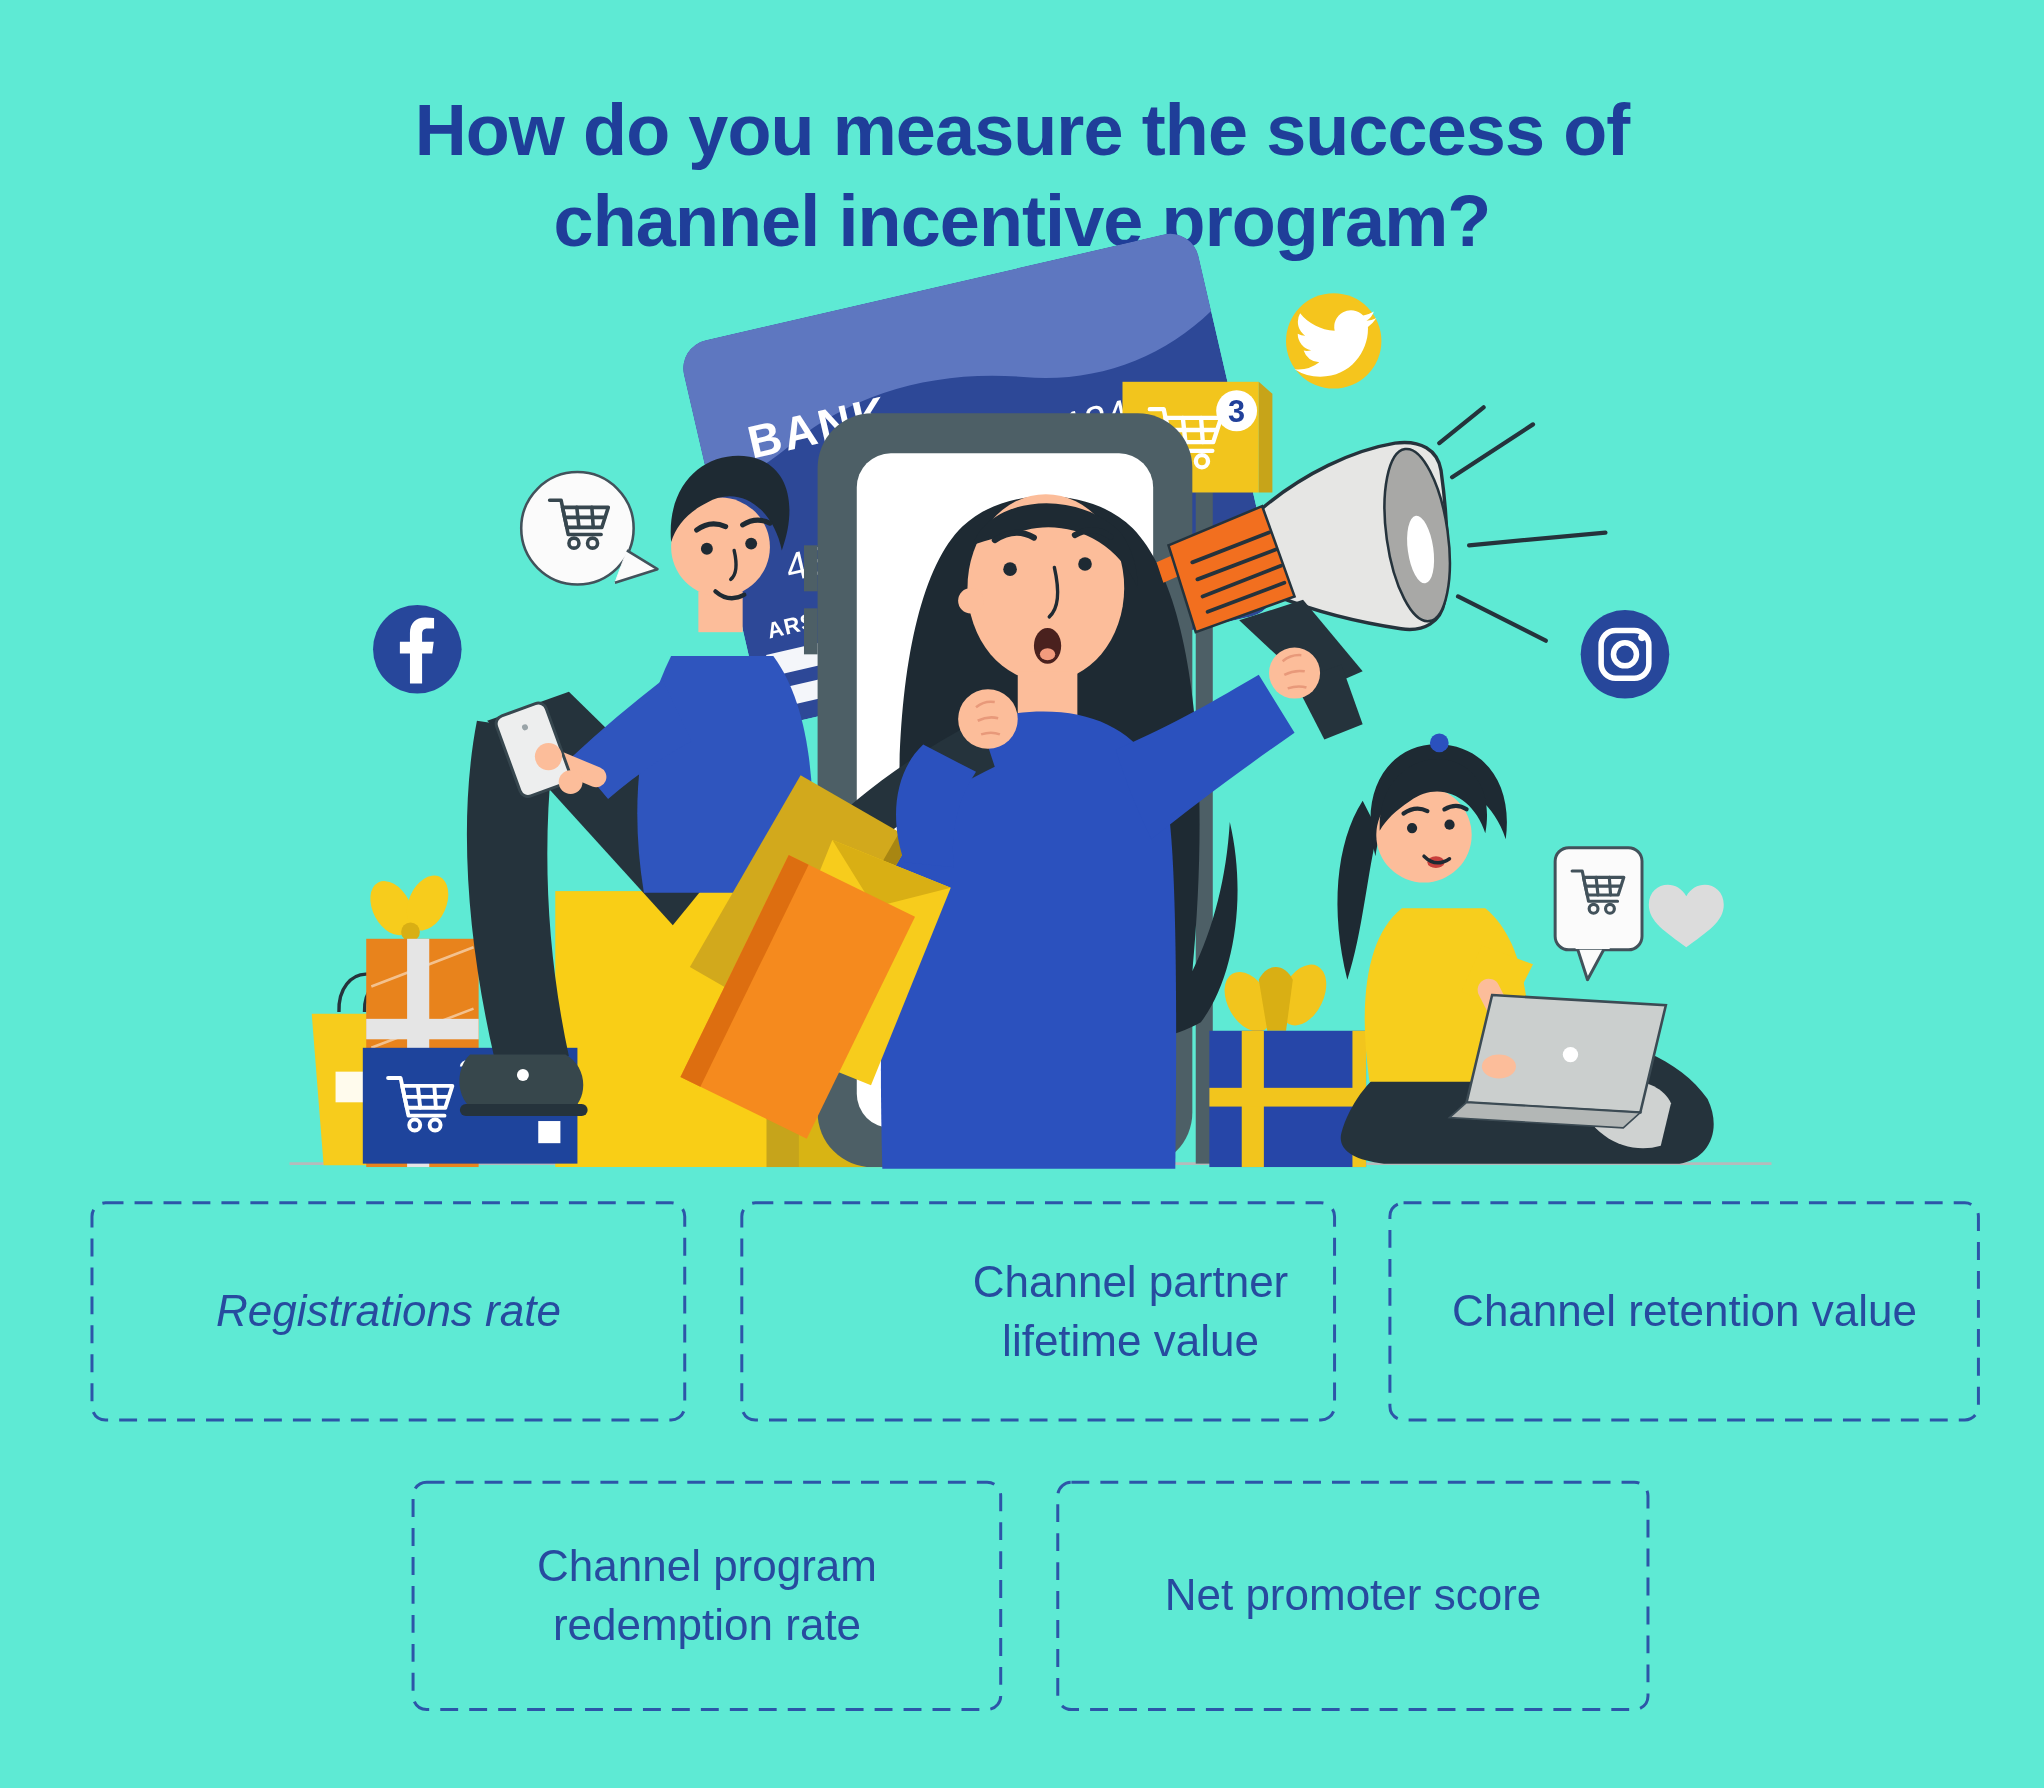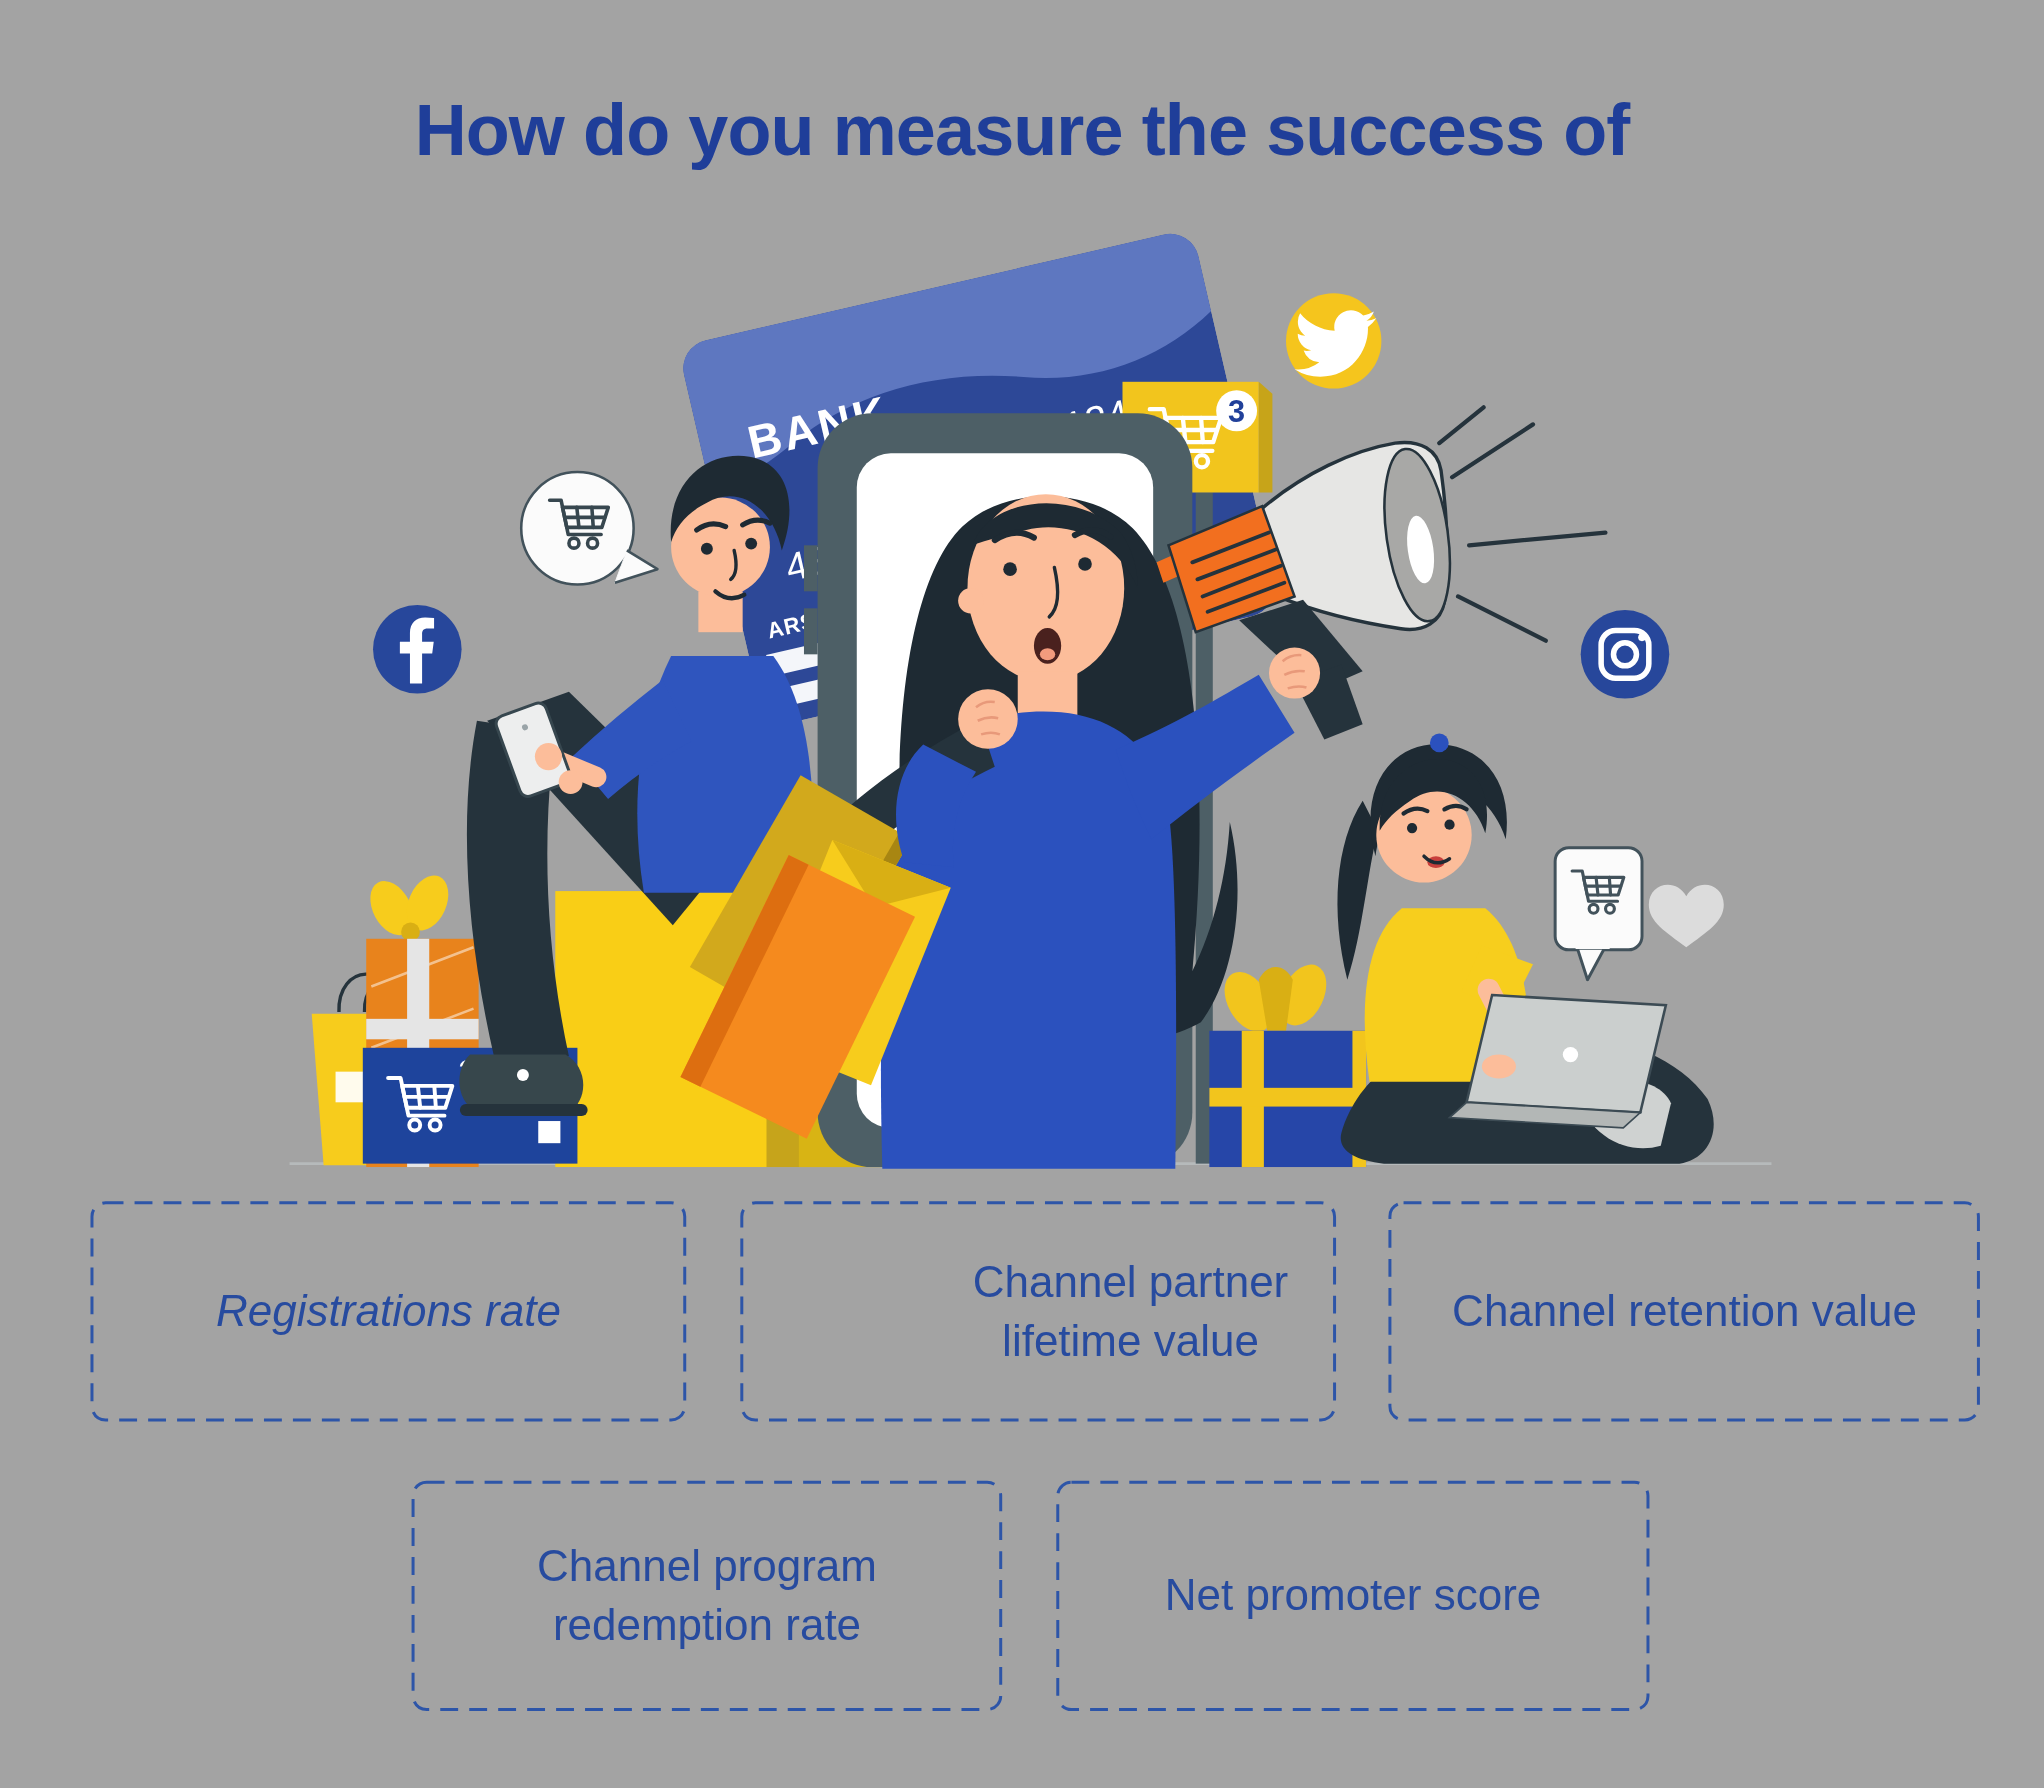--- a/index.html
+++ b/index.html
@@ -1,17 +1,17 @@
 <!DOCTYPE html>
 <html style="font-size:13.6px"><head>
 <meta charset="utf-8">
 <style>
   html,body{margin:0;padding:0;background:#ffffff;}
   .canvas{
-    position:relative;width:2044px;height:1789px;background:#a3a3a3;
+    position:relative;width:2044px;height:1789px;background:#5eead4;
     font-family:"Liberation Sans",sans-serif;overflow:hidden;
   }
   .title{
     position:absolute;top:37px;left:0;width:2044px;
     text-align:center;color:#1F3E99;font-weight:bold;
     font-size:72px;line-height:1.26;letter-spacing:-0.9px;
   }
   .title span{display:block;}
   .illustration{position:absolute;left:0;top:0;width:2044px;height:1789px;}
   .metric{
@@ -26,20 +26,21 @@
   .m4{left:413px;top:1482px;width:588px;height:227px;}
   .m5{left:1058px;top:1482px;width:590px;height:227px;}
 </style>
 </head>
 <body>
 
 <div class="canvas">
 
   <h1 class="title">
     <span>How do you measure the success of</span>
+    <span>channel incentive program?</span>
   </h1>
 
   <svg class="illustration" viewBox="0 0 2400 2100" xmlns="http://www.w3.org/2000/svg">
     <defs>
       <g id="cart-shape" fill="none" stroke="currentColor" stroke-width="5" stroke-linecap="round" stroke-linejoin="round">
         <path d="M4,6 H20 L30,54 H76"></path>
         <path d="M22,16 H86 L77,44 H28 Z"></path>
         <path d="M42,16 L45,44 M63,16 L65,44 M25,30 H81"></path>
         <circle cx="38" cy="66" r="7"></circle>
         <circle cx="64" cy="66" r="7"></circle>

